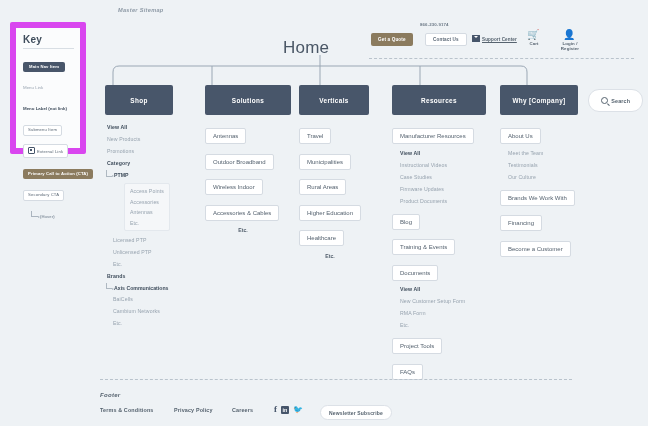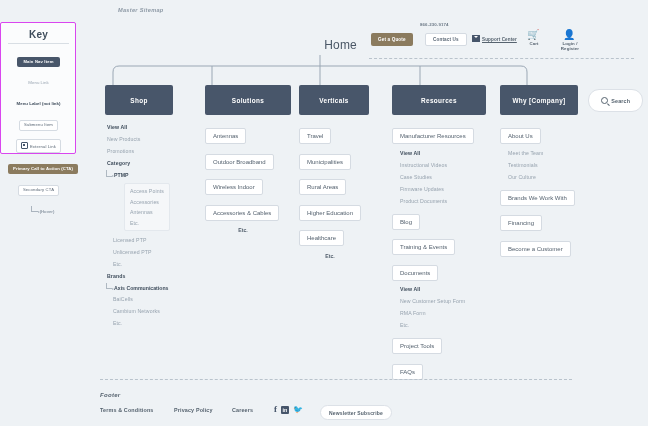--- a/index.html
+++ b/index.html
@@ -7,23 +7,23 @@
     width:648px;height:426px;overflow:hidden;
     background:#eef2f5;
     font-family:"Liberation Sans", sans-serif;
     color:#4a5766;
     position:relative;
   }
   #page{position:absolute;inset:0;}
 
   
   #key-panel{
-    position:absolute;left:0;top:22px;width:76px;height:132px;
-    background:#fbfcfd;border:1px solid #d946ef;border-radius:2px;
-    padding:6px 6px 8px 7px;box-sizing:border-box;text-align:center;
+    position:absolute;left:10px;top:22px;width:76px;height:132px;
+    background:#fbfcfd;border:6px solid #d946ef;border-radius:2px;
+    padding:6px 6px 8px 7px;box-sizing:border-box;
   }
   #key-title{font-size:10px;font-weight:bold;color:#3f4d5c;letter-spacing:.2px;}
   #key-rule{height:1px;background:#d8dee4;margin:3px 0 5px 0;}
   .k-row{margin-bottom:3px;}
   .pill{
     display:inline-block;box-sizing:border-box;
     font-size:4.2px;line-height:1;letter-spacing:.15px;
     padding:2.6px 4px;border-radius:2px;white-space:nowrap;
   }
   .pill-navitem{background:#48566a;color:#fff;font-weight:bold;padding:3.2px 6px;}
@@ -58,22 +58,22 @@
     position:absolute;left:118px;top:7px;font-size:5.6px;font-weight:bold;
     font-style:italic;color:#8e9aa6;letter-spacing:.3px;
   }
   #footer-label{
     position:absolute;left:100px;top:392px;font-size:6px;font-weight:bold;
     font-style:italic;color:#56636f;letter-spacing:.3px;
   }
 
   
   #home-title{
-    position:absolute;left:283px;top:38px;width:74px;text-align:right;
-    font-size:12px;color:#4a5766;letter-spacing:.2px;
+    position:absolute;left:283px;top:38px;width:74px;text-align:left;
+    font-size:17px;color:#4a5766;letter-spacing:.2px;
   }
 
   
   #phone{
     position:absolute;left:420px;top:22px;font-size:4.4px;color:#6d7a87;
     font-weight:bold;letter-spacing:.1px;
   }
   #btn-quote{
     position:absolute;left:371px;top:33px;
     background:#8b7b5e;color:#fff;font-size:4.6px;font-weight:bold;

